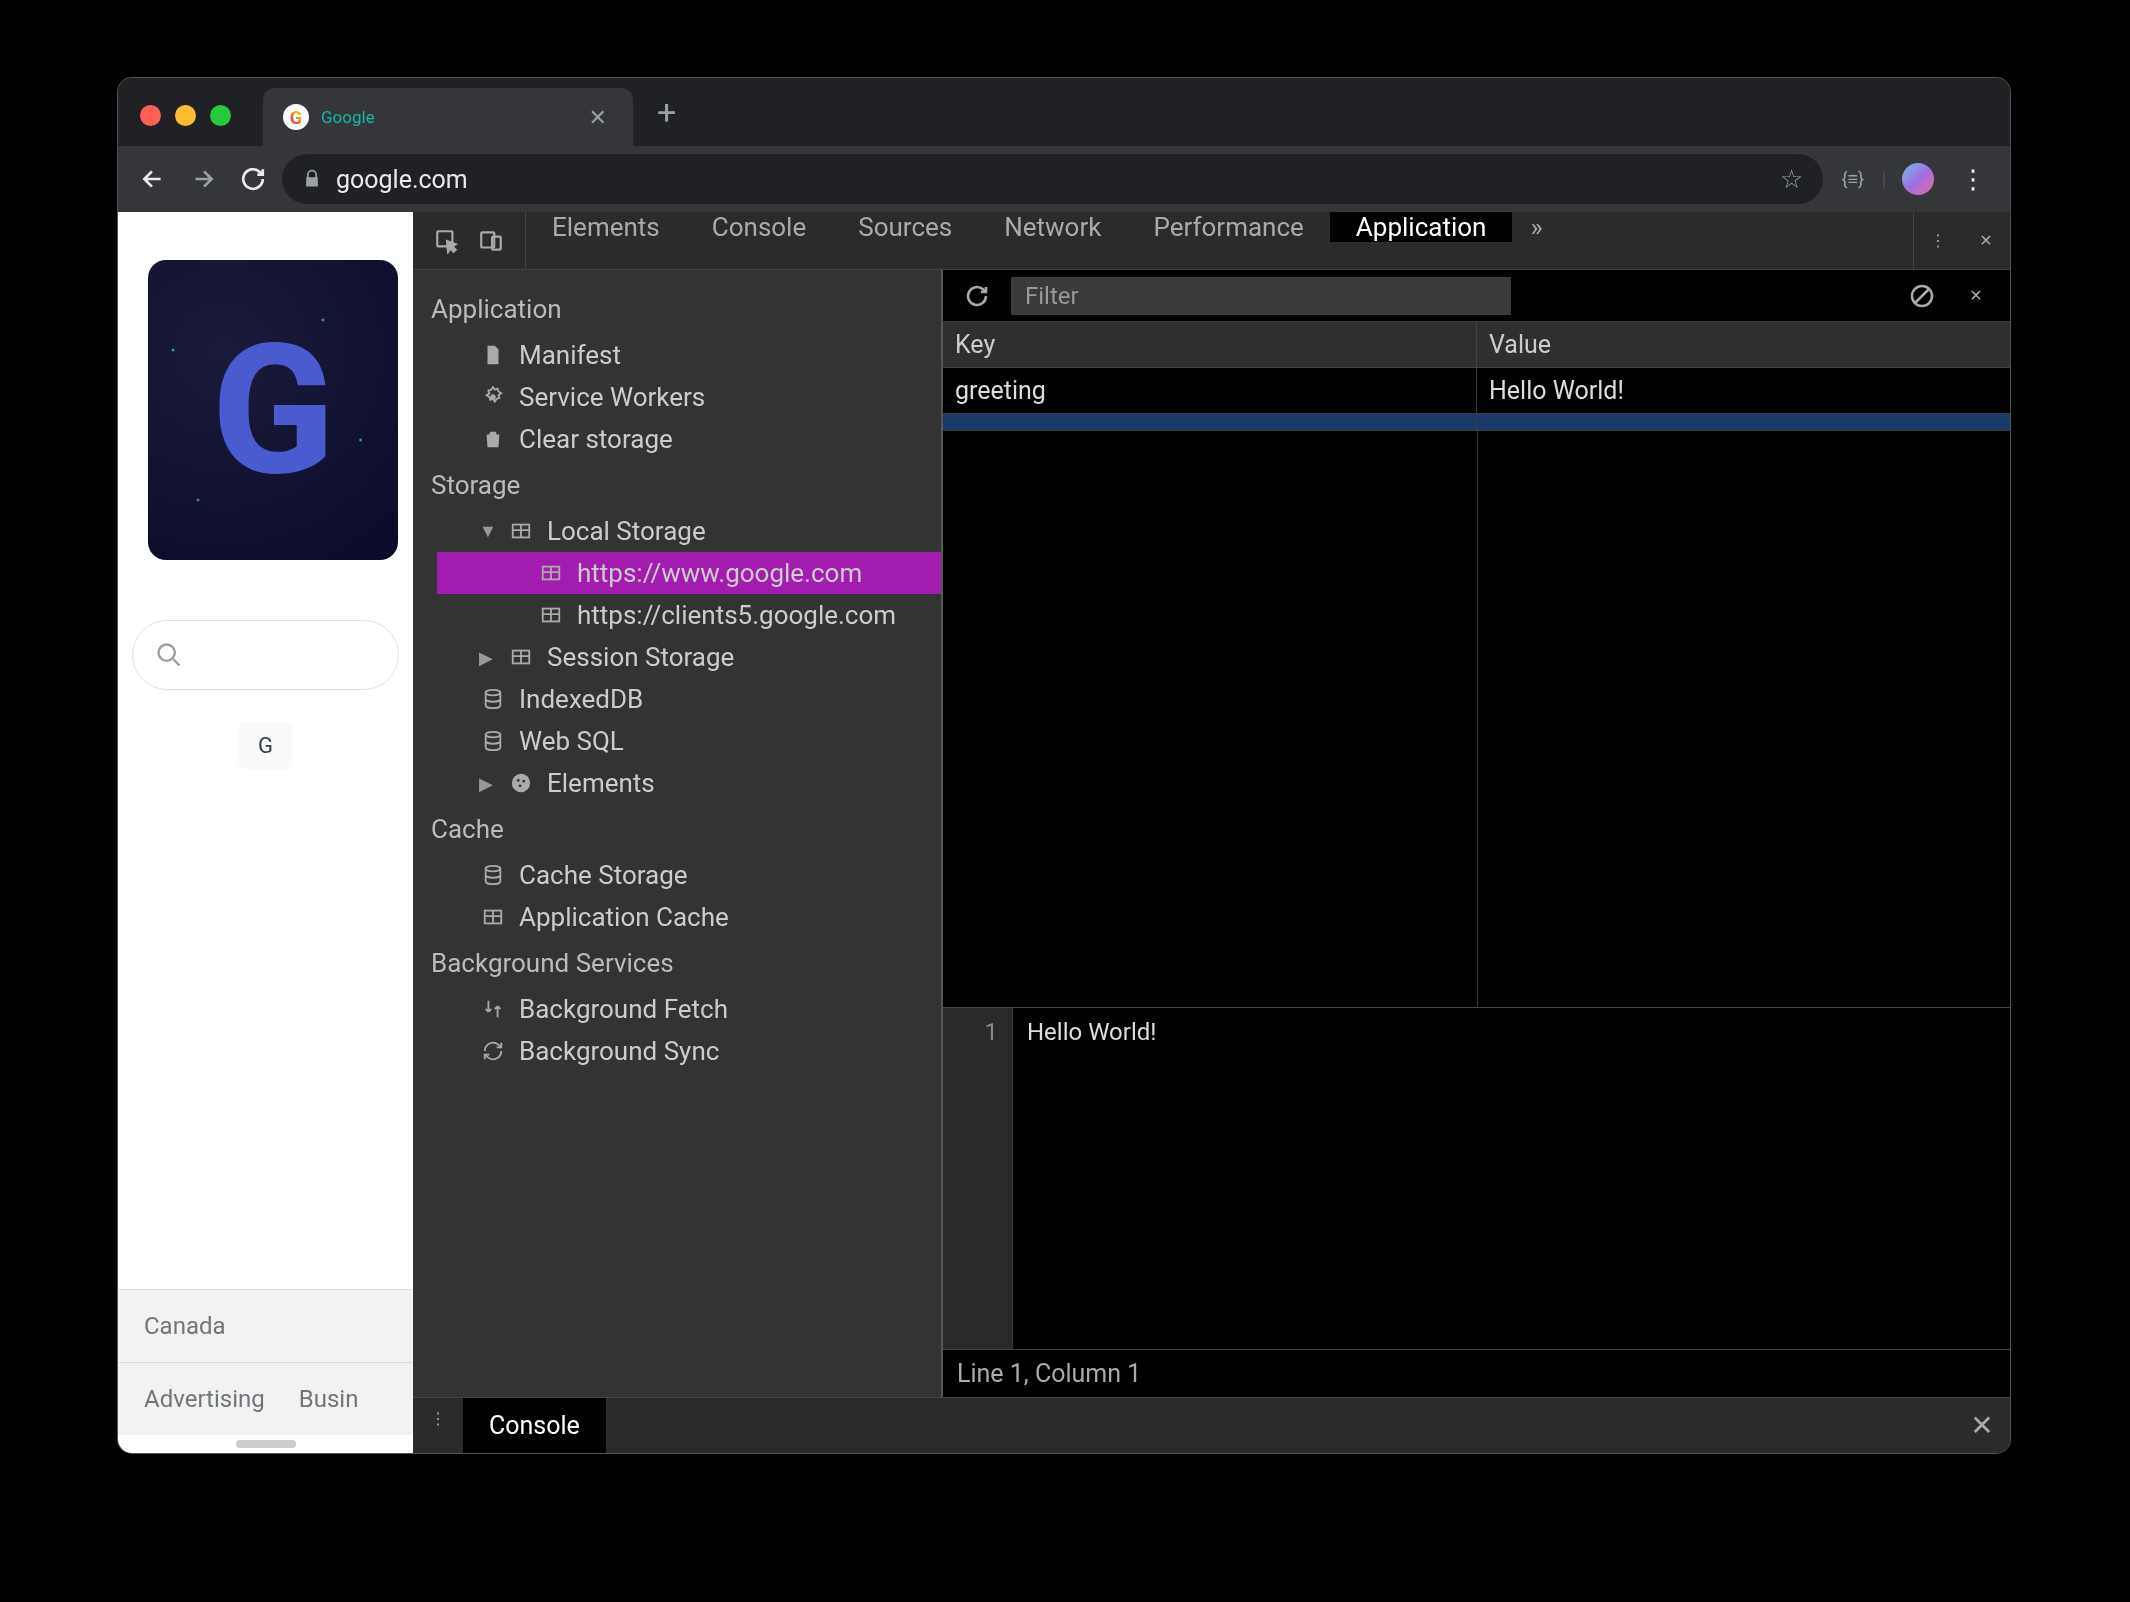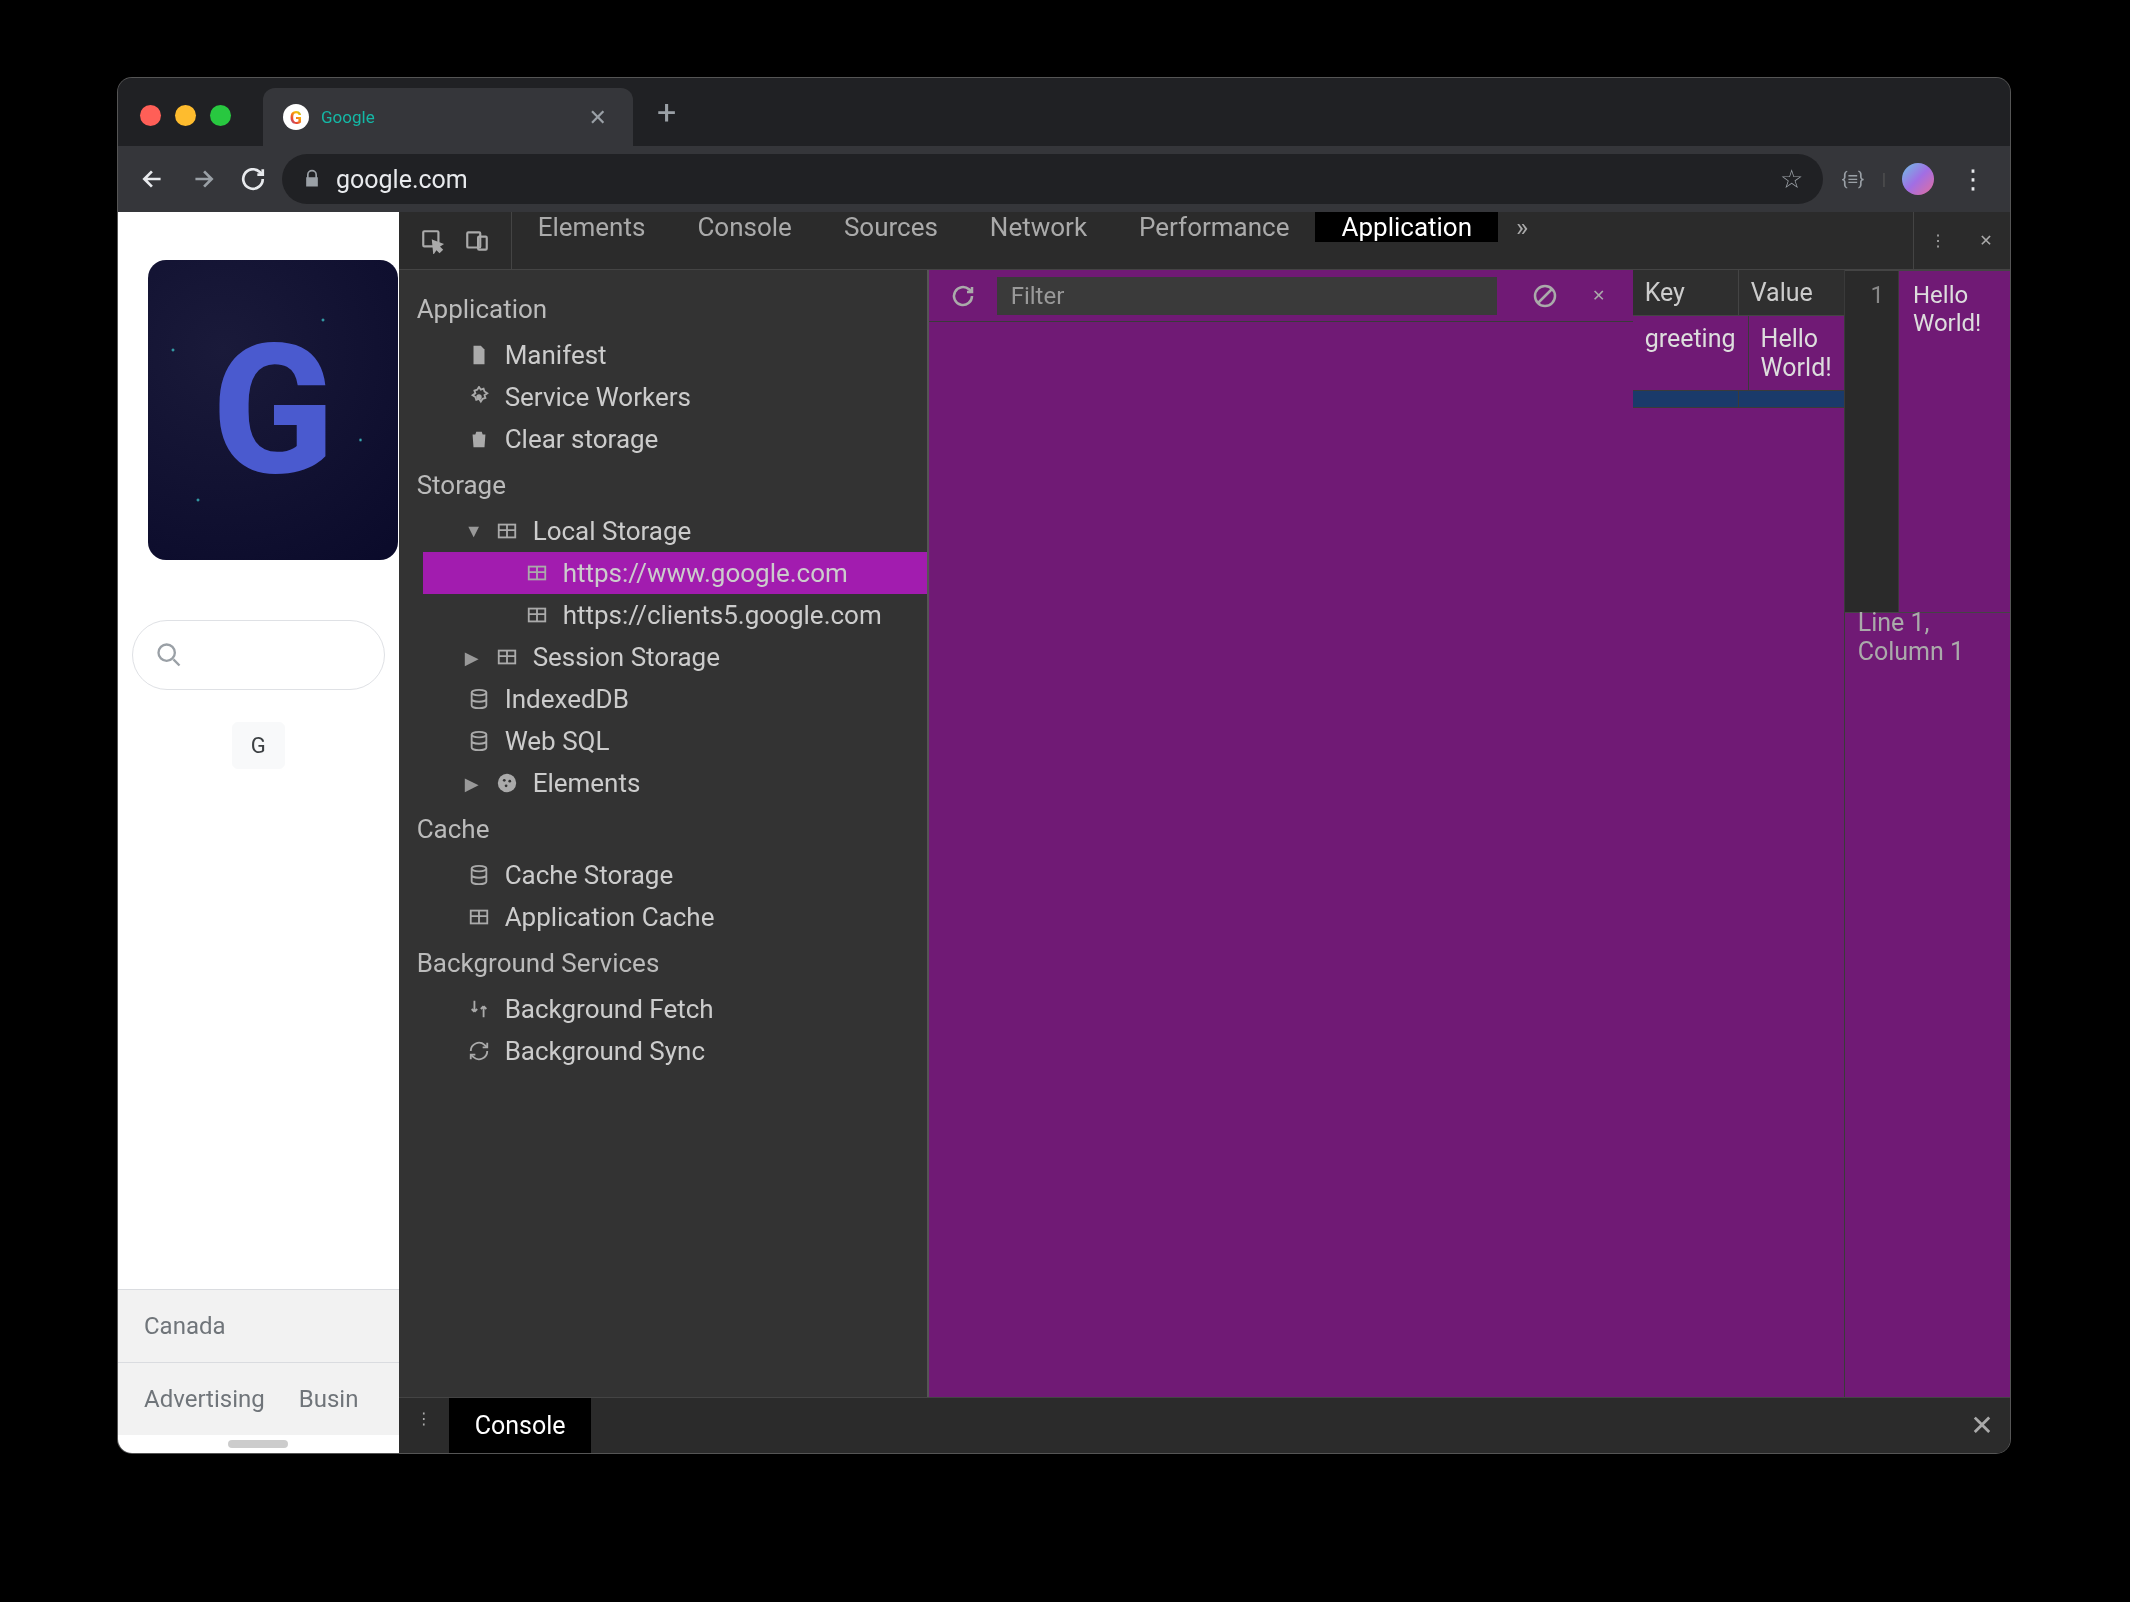--- a/index.html
+++ b/index.html
@@ -95,21 +95,21 @@
   .dt-body{flex:1;display:flex;overflow:hidden;}
   .dt-sidebar{width:530px;background:#333;border-right:2px solid #555;overflow:auto;padding:14px 0;}
   .sb-section{color:#bbb;font-size:26px;padding:10px 18px;}
   .sb-item{display:flex;align-items:center;gap:12px;padding:6px 18px 6px 42px;color:#ccc;font-size:26px;cursor:pointer;margin-left:24px;}
   .sb-item.child{}
   .sb-item.grandchild{padding-left:100px;}
   .sb-item.selected{background:#a21caf;}
   .tri{width:16px;display:inline-block;color:#999;font-size:18px;}
   .sb-icon{width:28px;height:28px;display:flex;align-items:center;justify-content:center;color:#aaa;}
 
-  .dt-main{flex:1;display:flex;flex-direction:row;background:#701a75;}
+  .dt-main{flex:1;display:flex;flex-direction:column;background:#000000;}
   .filter-row{height:52px;display:flex;align-items:center;gap:14px;padding:0 14px;border-bottom:1px solid #3a3a3a;}
   .filter-input{flex:0 0 500px;height:38px;background:#3a3a3a;border:none;color:#ccc;font-size:24px;padding:0 14px;}
   .filter-input::placeholder{color:#999;}
   .storage-table{display:flex;flex-direction:column;}
   .st-head{display:flex;background:#2f2f2f;border-bottom:1px solid #444;}
   .st-head div{flex:1;padding:8px 12px;color:#ccc;font-size:25px;border-right:1px solid #444;}
   .st-head div:last-child{border-right:none;}
   .st-row{display:flex;border-bottom:1px solid #3a3a3a;}
   .st-row div{flex:1;padding:8px 12px;color:#ddd;font-size:25px;border-right:1px solid #3a3a3a;}
   .st-row div:last-child{border-right:none;}

